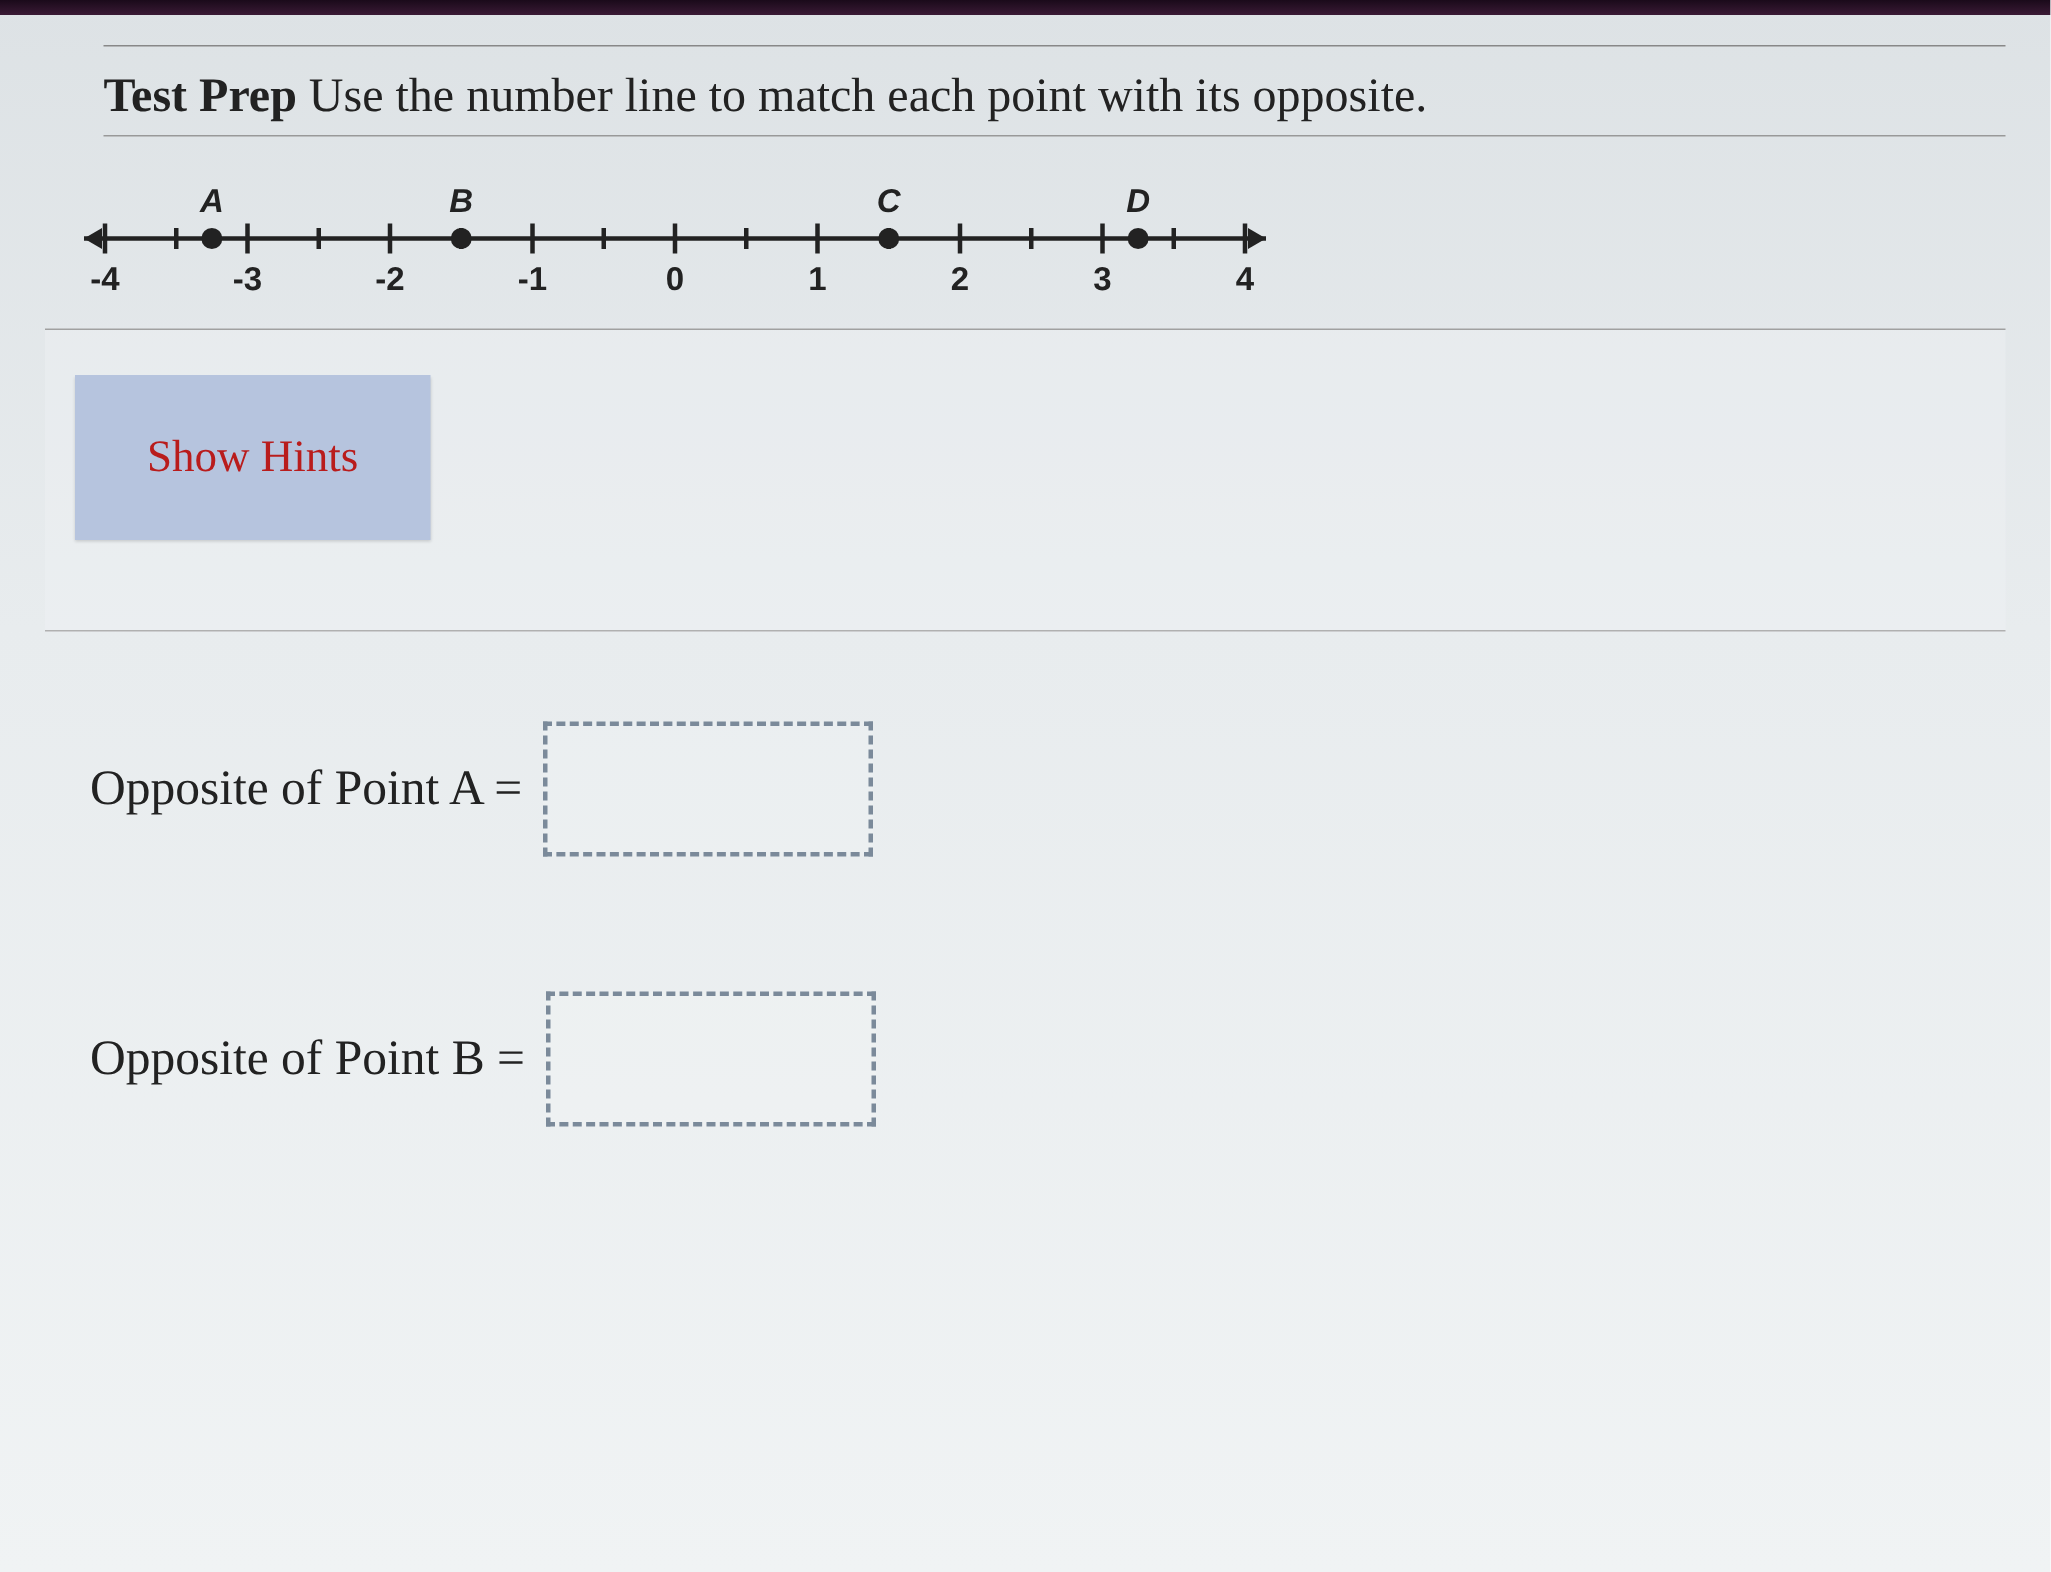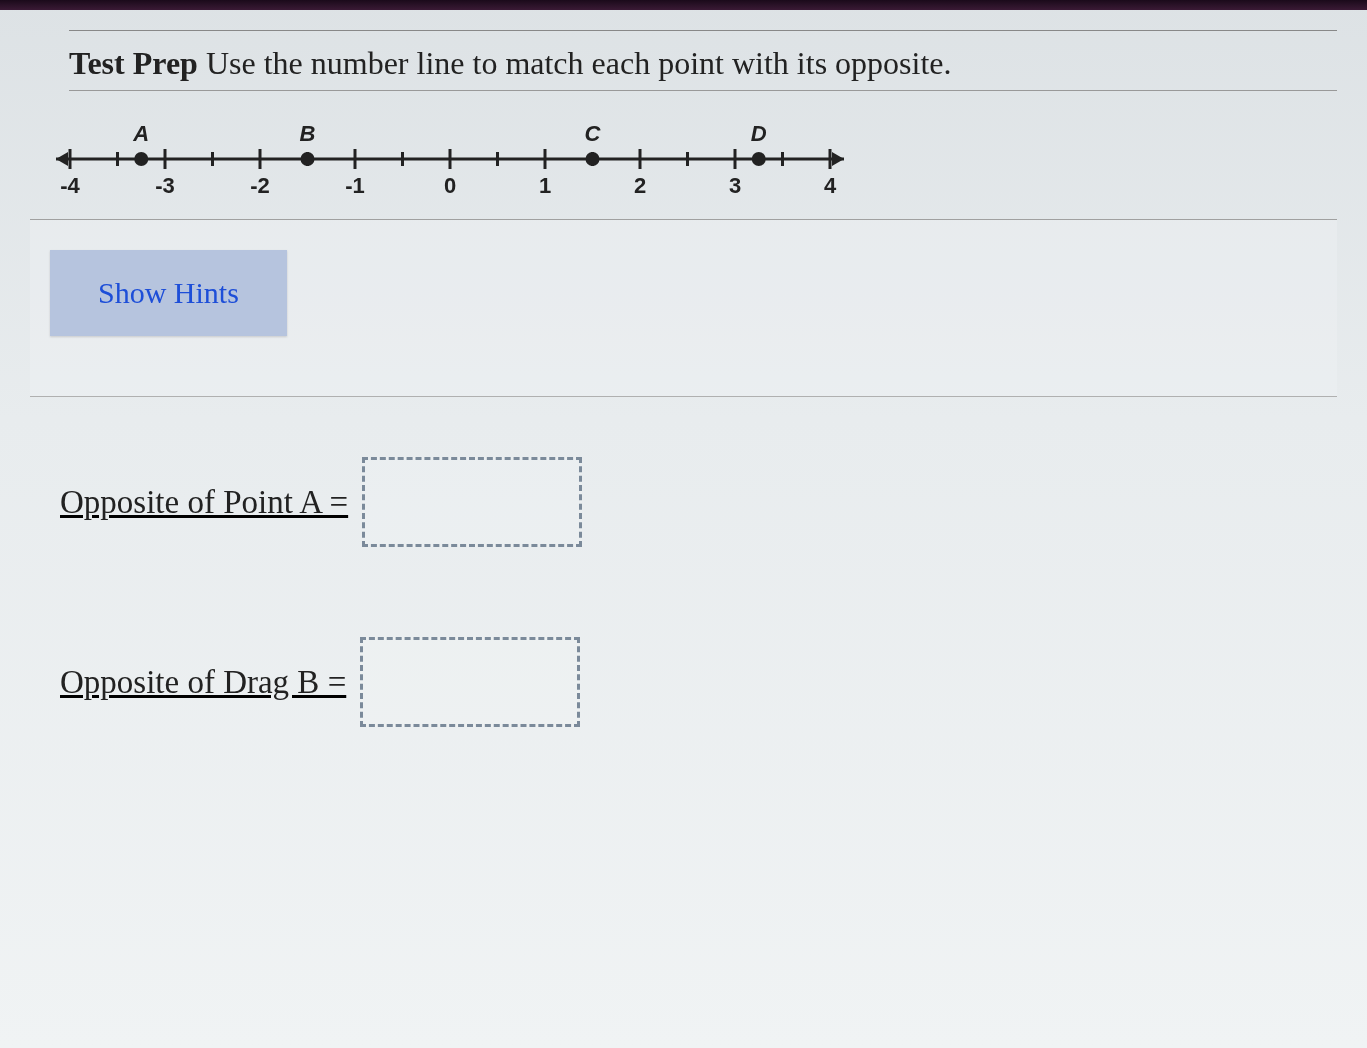--- a/index.html
+++ b/index.html
@@ -53,36 +53,35 @@
       padding: 30px 0 30px 5px;
     }
     .hint-panel {
       border-top: 1px solid #a0a0a0;
       border-bottom: 1px solid #b0b0b0;
       padding: 30px 0 60px 20px;
       background: rgba(240, 243, 245, 0.35);
     }
     .show-hints-btn {
       background: #b6c4de;
-      color: #1d4ed8;
+      color: #b91c1c;
       font-family: Georgia, serif;
       font-size: 30px;
-      padding: 26px 48px;
+      padding: 38px 48px;
       border: none;
       cursor: pointer;
       box-shadow: 0 1px 2px rgba(0,0,0,0.15);
     }
     .answers {
       padding: 60px 0 0 30px;
     }
     .answer-row {
       display: flex;
       align-items: center;
       margin-bottom: 90px;
-      text-decoration: underline;
     }
     .answer-label {
       font-family: Georgia, serif;
       font-size: 33px;
       color: #222;
     }
     .drop-box {
       width: 220px;
       height: 90px;
       border: 3px dashed #7b8a9a;
@@ -164,18 +163,18 @@
   <div class="hint-panel">
     <button class="show-hints-btn">Show Hints</button>
   </div>
 
   <div class="answers">
     <div class="answer-row">
       <span class="answer-label">Opposite of Point A =</span>
       <div class="drop-box"></div>
     </div>
     <div class="answer-row">
-      <span class="answer-label">Opposite of Drag B =</span>
+      <span class="answer-label">Opposite of Point B =</span>
       <div class="drop-box"></div>
     </div>
   </div>
 
 </div>
 
 </body></html>

